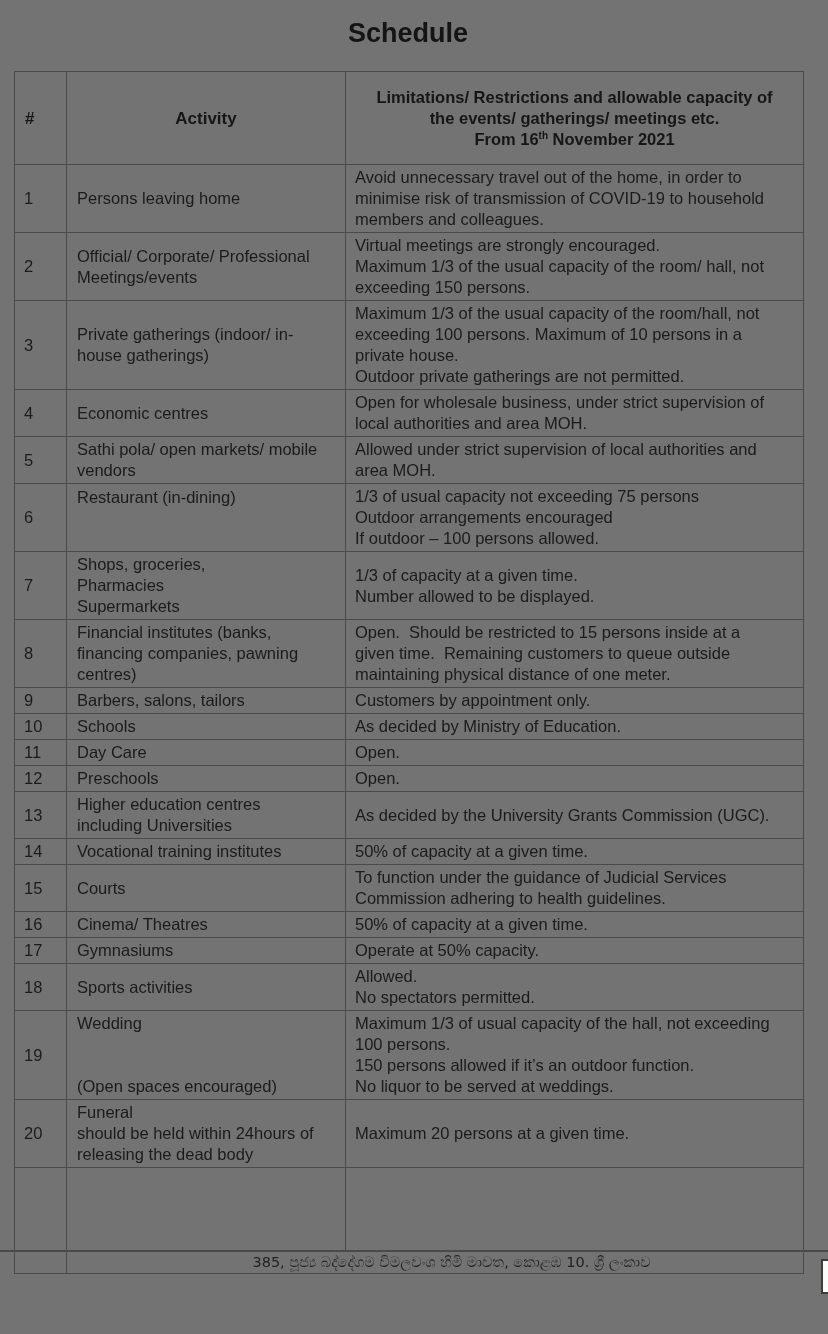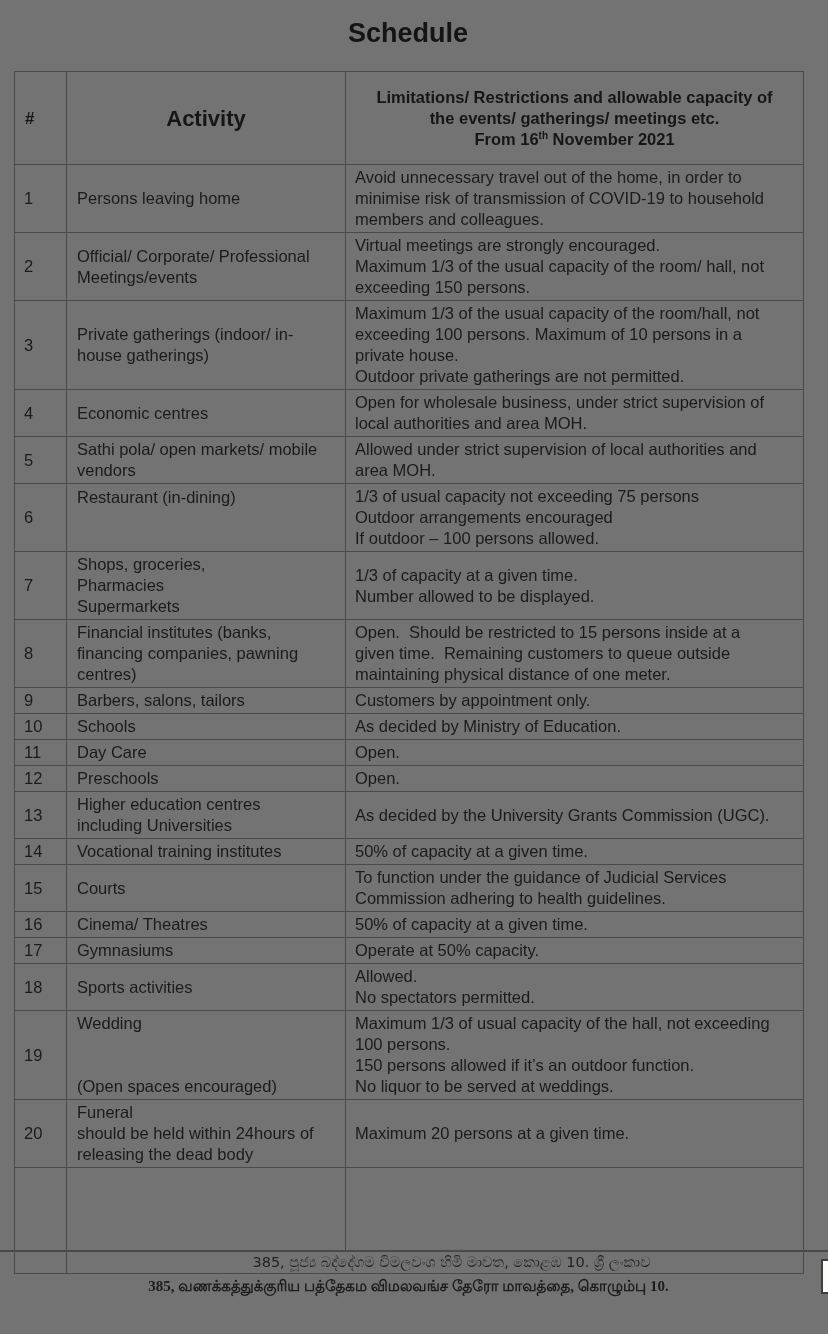--- a/index.html
+++ b/index.html
@@ -20,21 +20,21 @@
   col.c-num { width:52px; }
   col.c-act { width:279px; }
   col.c-lim { width:458px; }
   .schedule th, .schedule td {
     border:1.6px solid #4a4a4a;
     font-size:16.5px; line-height:21px;
     vertical-align:middle;
   }
   .schedule thead th { height:90px; font-weight:bold; color:#161616; }
   th.h-num { text-align:left; padding-left:10px; font-size:17px; }
-  th.h-act { text-align:center; font-size:22px; }
+  th.h-act { text-align:center; font-size:17px; }
   th.h-lim { text-align:center; font-size:16.5px; line-height:21px; padding:0 14px; }
   th.h-lim sup { font-size:10px; line-height:0; }
   td.num { padding:1px 3px 1px 9px; }
   td.activity { padding:2px 14px 2px 10px; white-space:pre-wrap; }
   td.limitation { padding:2px 6px 2px 9px; white-space:pre-wrap; }
   tbody tr:nth-child(6) td.activity { vertical-align:top; padding-top:3px;margin-left:44px; }
   tr.empty-row td { height:78px; }
   tfoot td { height:20px; padding:0; }
   tfoot td.sinhala {
     text-align:center; font-size:14.5px; line-height:18px; color:#222;
@@ -223,19 +223,18 @@
       </tbody>
     <tfoot>
       <tr>
         <td class="num"></td>
         <td class="sinhala" colspan="2">385, පූජ්‍ය බද්දේගම විමලවංශ හිමි මාවත, කොළඹ 10. ශ්‍රී ලංකාව</td>
       </tr>
     </tfoot>
   </table>
 
   <div class="footer-lines">
-    <div class="footer-tamil">385, வணக்கத்துக்குரிய பத்தேகம விமலவங்ச தேரோ மாவத்தை, கொழும்பு 10.</div>
   </div>
 
   <div class="scan-line" style="top: 1249.5px;"></div>
   <div class="scan-box" style="top: 1258.5px;"></div>
 
 </div>
 
 </body></html>

